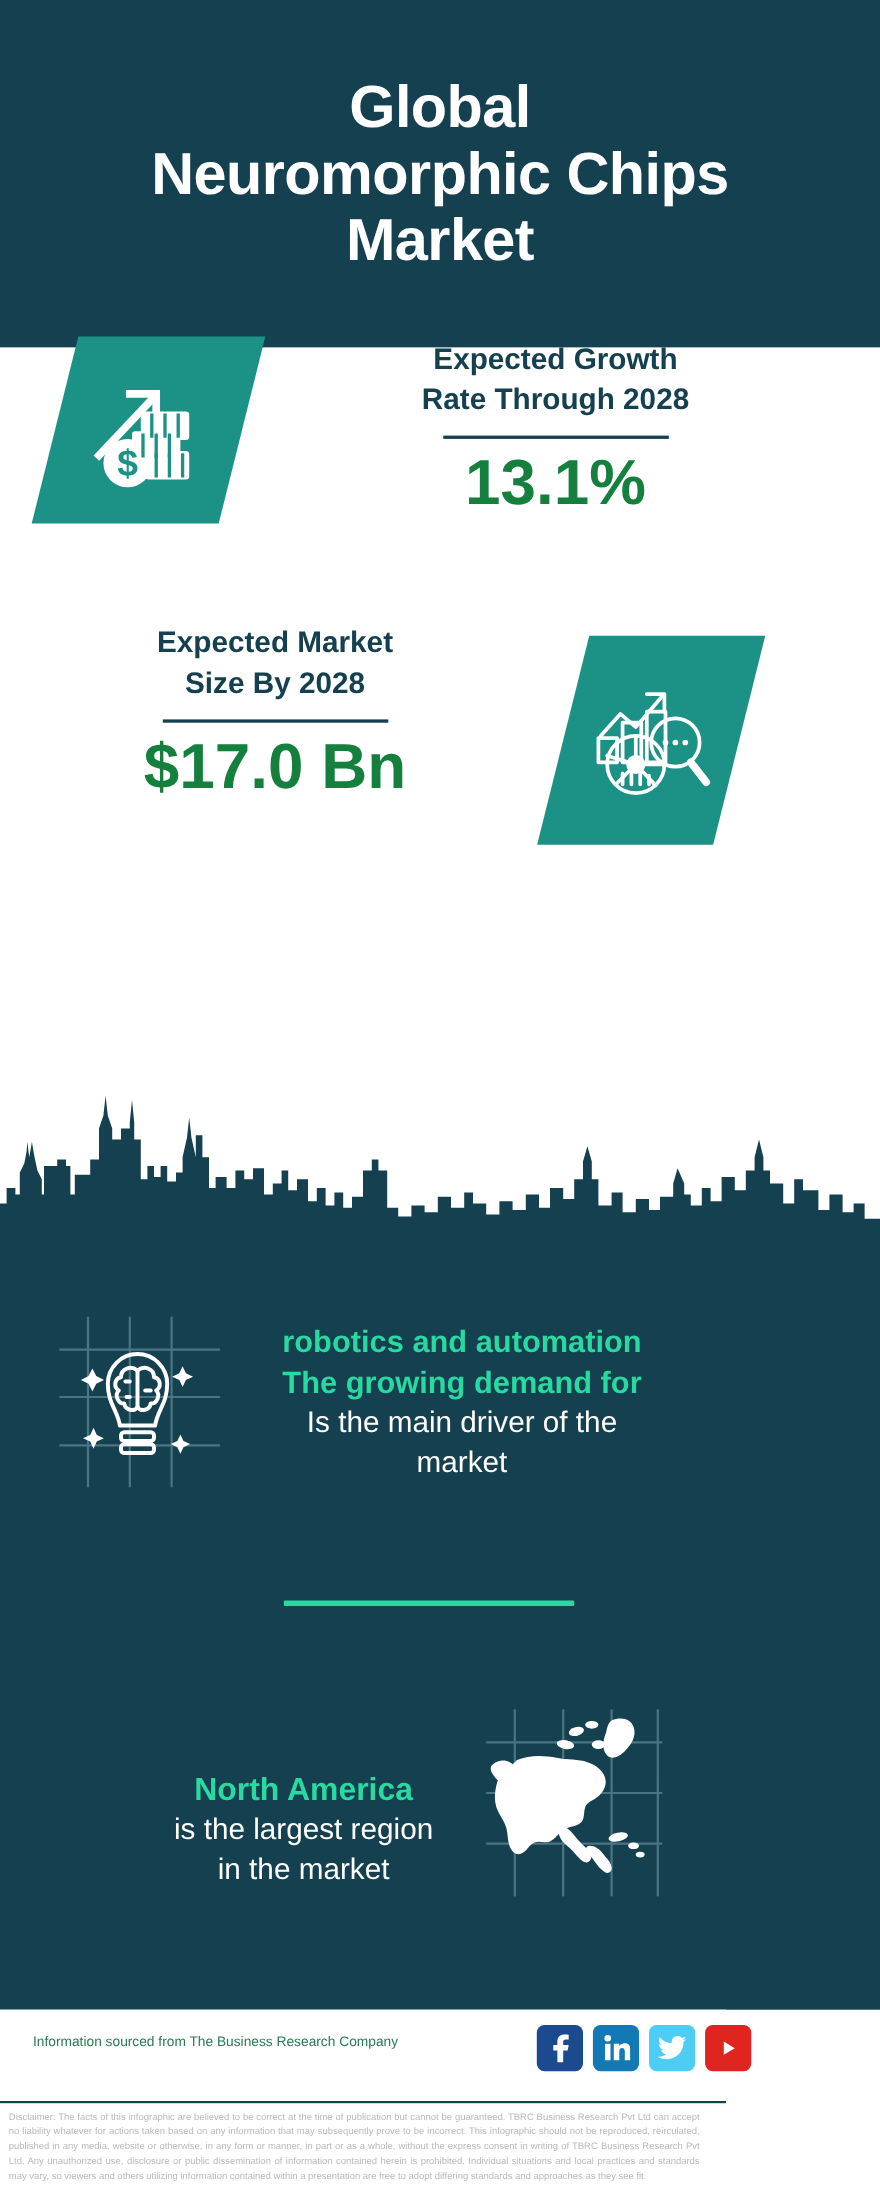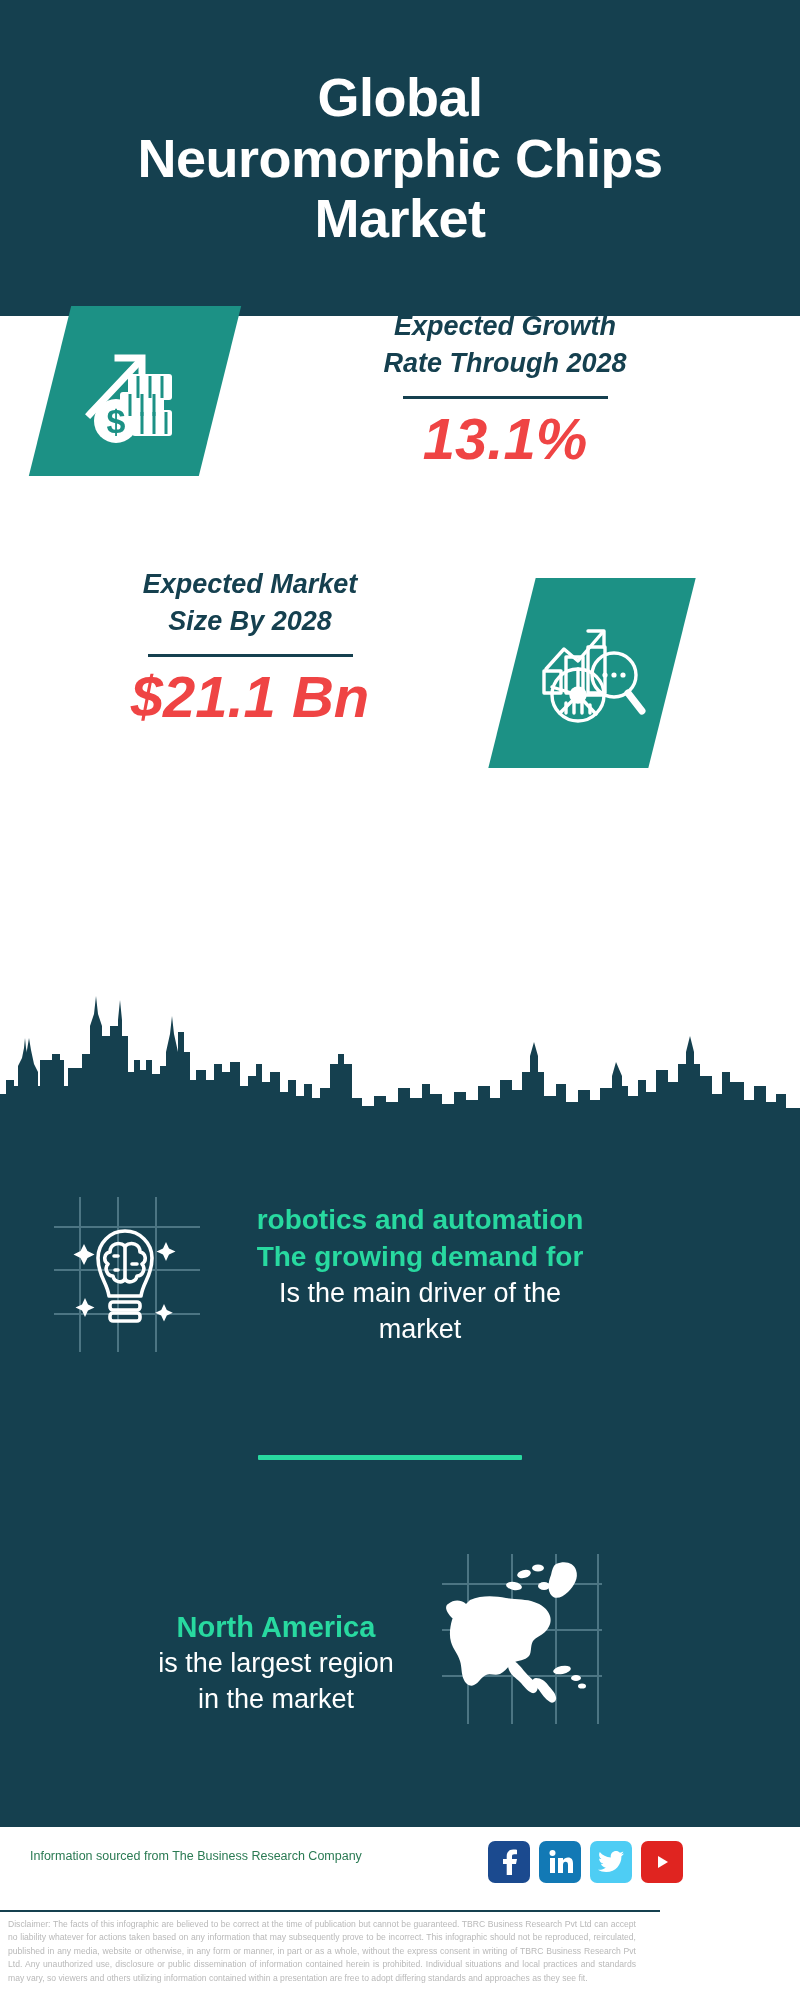--- a/index.html
+++ b/index.html
@@ -48,35 +48,35 @@
   .para {
     position: absolute;
     background: #1c9185;
     transform: skewX(-14deg);
     display: flex;
     align-items: center;
     justify-content: center;
   }
   .para > svg { transform: skewX(14deg); }
 
-  .stat-text { position: absolute; text-align: center; font-style: italic; }
+  .stat-text { position: absolute; text-align: center; }
   .stat-label {
     color: #15404f;
     font-size: 27px;
     font-weight: 700;
     line-height: 1.38;
   }
   .stat-rule {
     height: 3px;
     background: #15404f;
     margin: 13px auto 8px auto;
     width: 205px;
   }
   .stat-value {
-    color: #ef4444;
+    color: #15803d;
     font-size: 58px;
     font-weight: 700;
     line-height: 1.1;
   }
 
   
   .skyline {
     position: absolute;
     left: 0; top: 976px;
     width: 800px; height: 140px;
@@ -198,21 +198,21 @@
       <div class="stat-label">Expected Growth</div>
       <div class="stat-label">Rate Through 2028</div>
       <div class="stat-rule"></div>
       <div class="stat-value">13.1%</div>
     </div>
 
     <div class="stat-text" style="left:60px; top:250px; width:380px;">
       <div class="stat-label">Expected Market</div>
       <div class="stat-label">Size By 2028</div>
       <div class="stat-rule"></div>
-      <div class="stat-value">$21.1 Bn</div>
+      <div class="stat-value">$17.0 Bn</div>
     </div>
 
     <div class="para" style="left:512px; top:262px; width:160px; height:190px;">
       <svg width="120" height="120" viewBox="0 0 120 120">
         <g fill="none" stroke="#ffffff" stroke-width="3.4" stroke-linejoin="round" stroke-linecap="round">
 
           <polyline points="14,56 32,36 46,48 70,20"></polyline>
           <polyline points="56,18 72,18 72,34"></polyline>
 
           <rect x="12" y="58" width="17" height="22"></rect>

